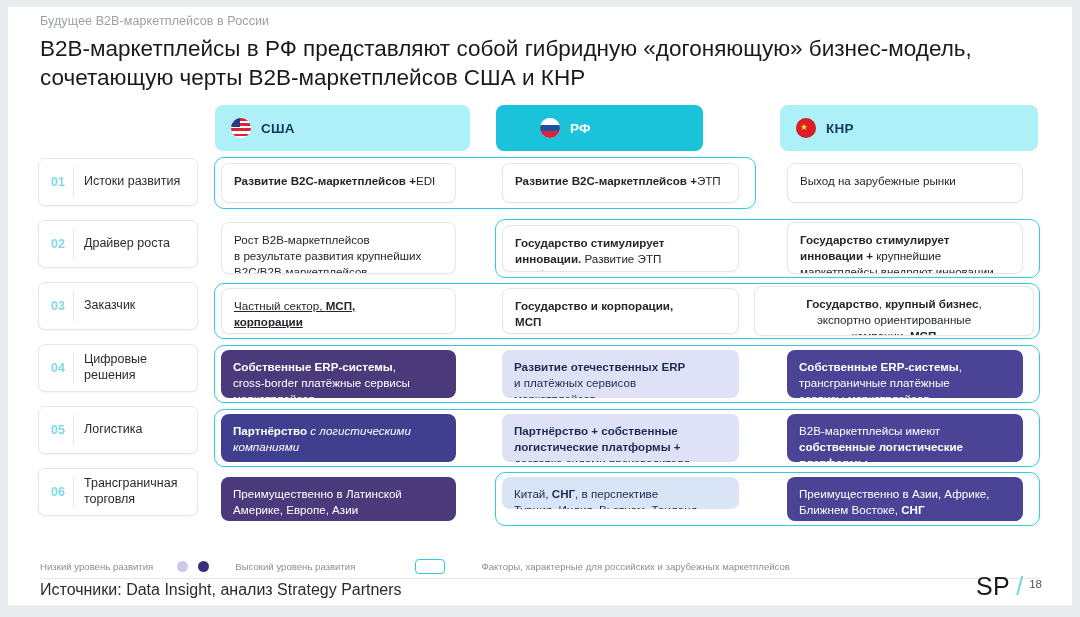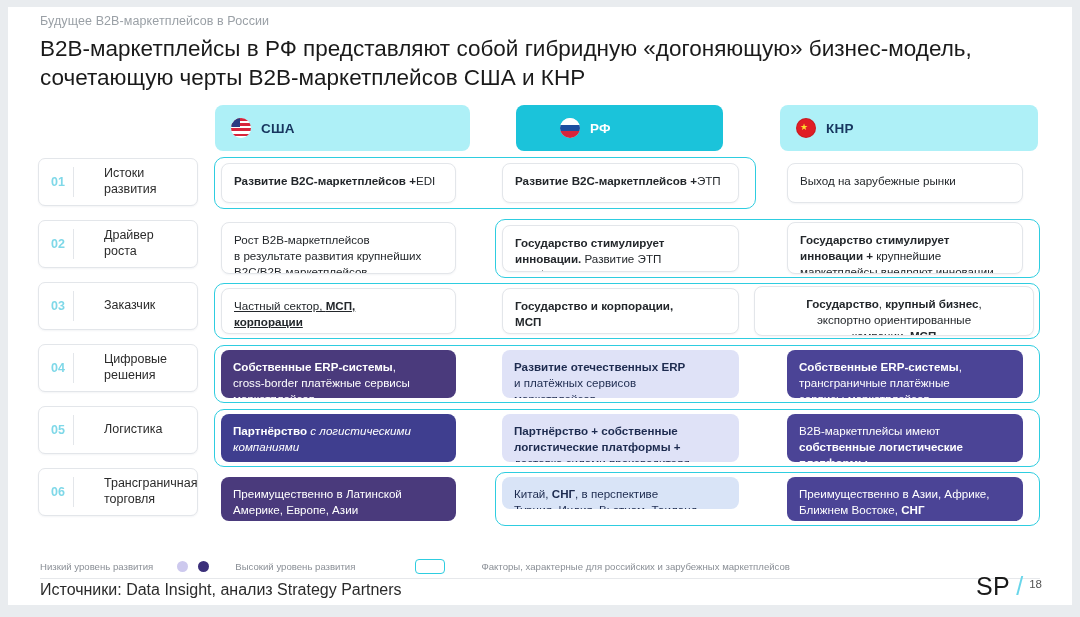--- a/index.html
+++ b/index.html
@@ -30,21 +30,21 @@
   }
 
   
   .headers { position:absolute; left:0; top:105px; width:1080px; height:46px; }
   .hdr {
     position:absolute; top:0; height:46px; border-radius:8px;
     display:flex; align-items:center; gap:10px; padding-left:16px;
     font-size:13.5px; font-weight:bold; letter-spacing:.2px;
   }
   .hdr.usa { left:215px; width:255px; background:#aef0f7; color:#17365f; }
-  .hdr.rf  { left:516px; width:207px; background:#1bc3da; color:#ffffff;padding-left:44px; }
+  .hdr.rf  { left:496px; width:207px; background:#1bc3da; color:#ffffff;padding-left:44px; }
   .hdr.knr { left:780px; width:258px; background:#aef0f7; color:#17365f; }
 
   .flag { width:20px; height:20px; border-radius:50%; overflow:hidden; position:relative; flex:0 0 auto;
           box-shadow:0 0 0 1px rgba(0,0,0,.10) inset; }
   .flag-us { background:#ffffff; }
   .flag-us .stripes { position:absolute; inset:0;
      background: repeating-linear-gradient(to bottom,#d7253c 0 2.6px,#ffffff 2.6px 5.2px); }
   .flag-us .canton { position:absolute; left:0; top:0; width:9px; height:9px; background:#2a3b82; }
   .flag-ru { background:#ffffff; }
   .flag-ru .b1 { position:absolute; left:0; top:0; width:100%; height:33.4%; background:#ffffff; }
@@ -54,21 +54,21 @@
   .flag-cn .star { position:absolute; left:4px; top:5px; color:#ffdd2d; font-size:9px; line-height:9px; }
 
   .rowlabels { position:absolute; left:38px; top:158px; width:160px; }
   .rowlabel {
     height:48px; margin-bottom:14px; background:#ffffff; border:1px solid #e3e6ea;
     border-radius:7px; display:flex; align-items:center; padding:0 10px 0 12px;
     box-shadow:0 1px 2px rgba(20,40,70,.05);
   }
   .rowlabel .num { font-size:12.5px; color:#7fd8e8; font-weight:600; width:22px; flex:0 0 auto; }
   .rowlabel .sep { width:1px; align-self:stretch; background:#e3e6ea; margin:8px 10px 8px 0; flex:0 0 auto; }
-  .rowlabel .txt { font-size:12.5px; color:#2b2b2b; line-height:1.25;margin-left:20px; }
+  .rowlabel .txt { font-size:12.5px; color:#2b2b2b; line-height:1.25; }
 
   
   .band { position:absolute; border:1.6px solid #2ecde0; border-radius:10px; background:transparent; }
 
   .cell {
     position:absolute; border-radius:8px; padding:9px 12px;
     font-size:11.6px; line-height:1.40; overflow:hidden;
   }
   .cell.light { background:#ffffff; border:1px solid #e3e6ea; color:#23272b;
                 box-shadow:0 1px 2px rgba(20,40,70,.05); }

